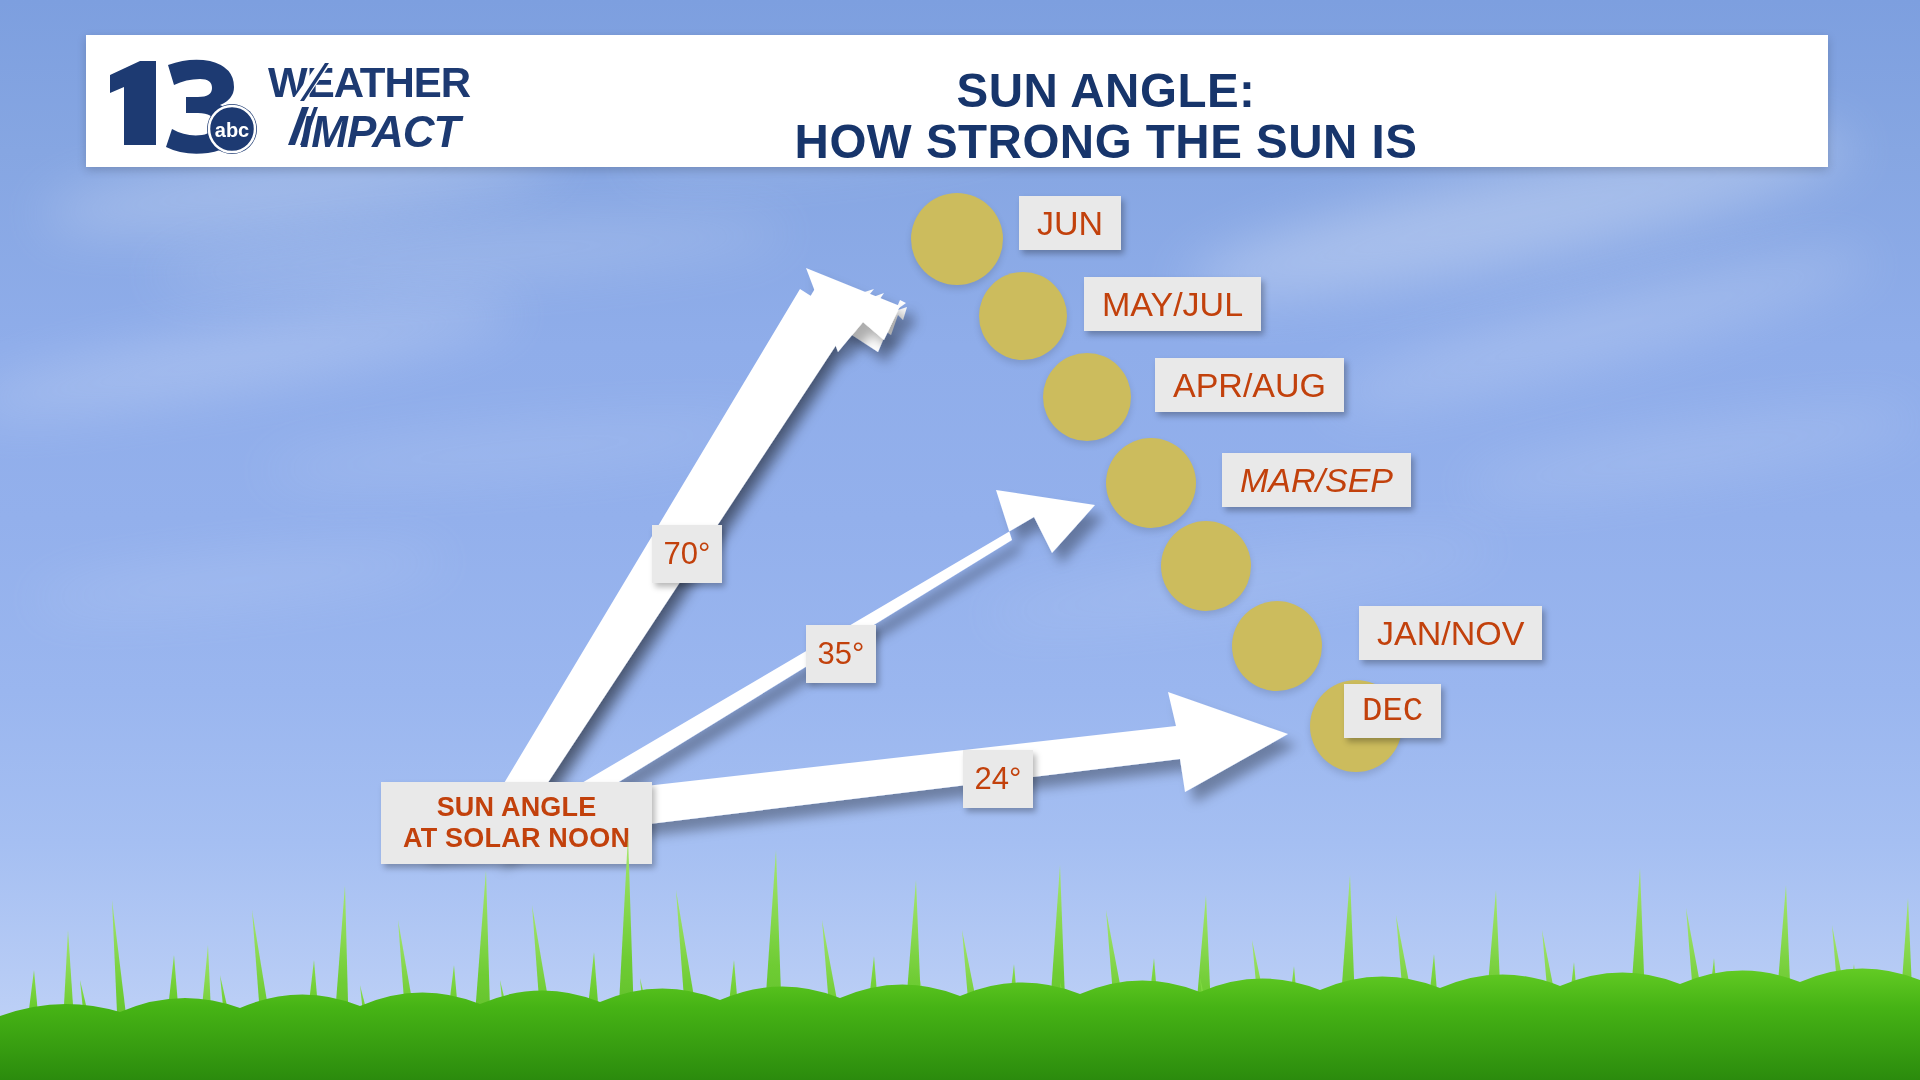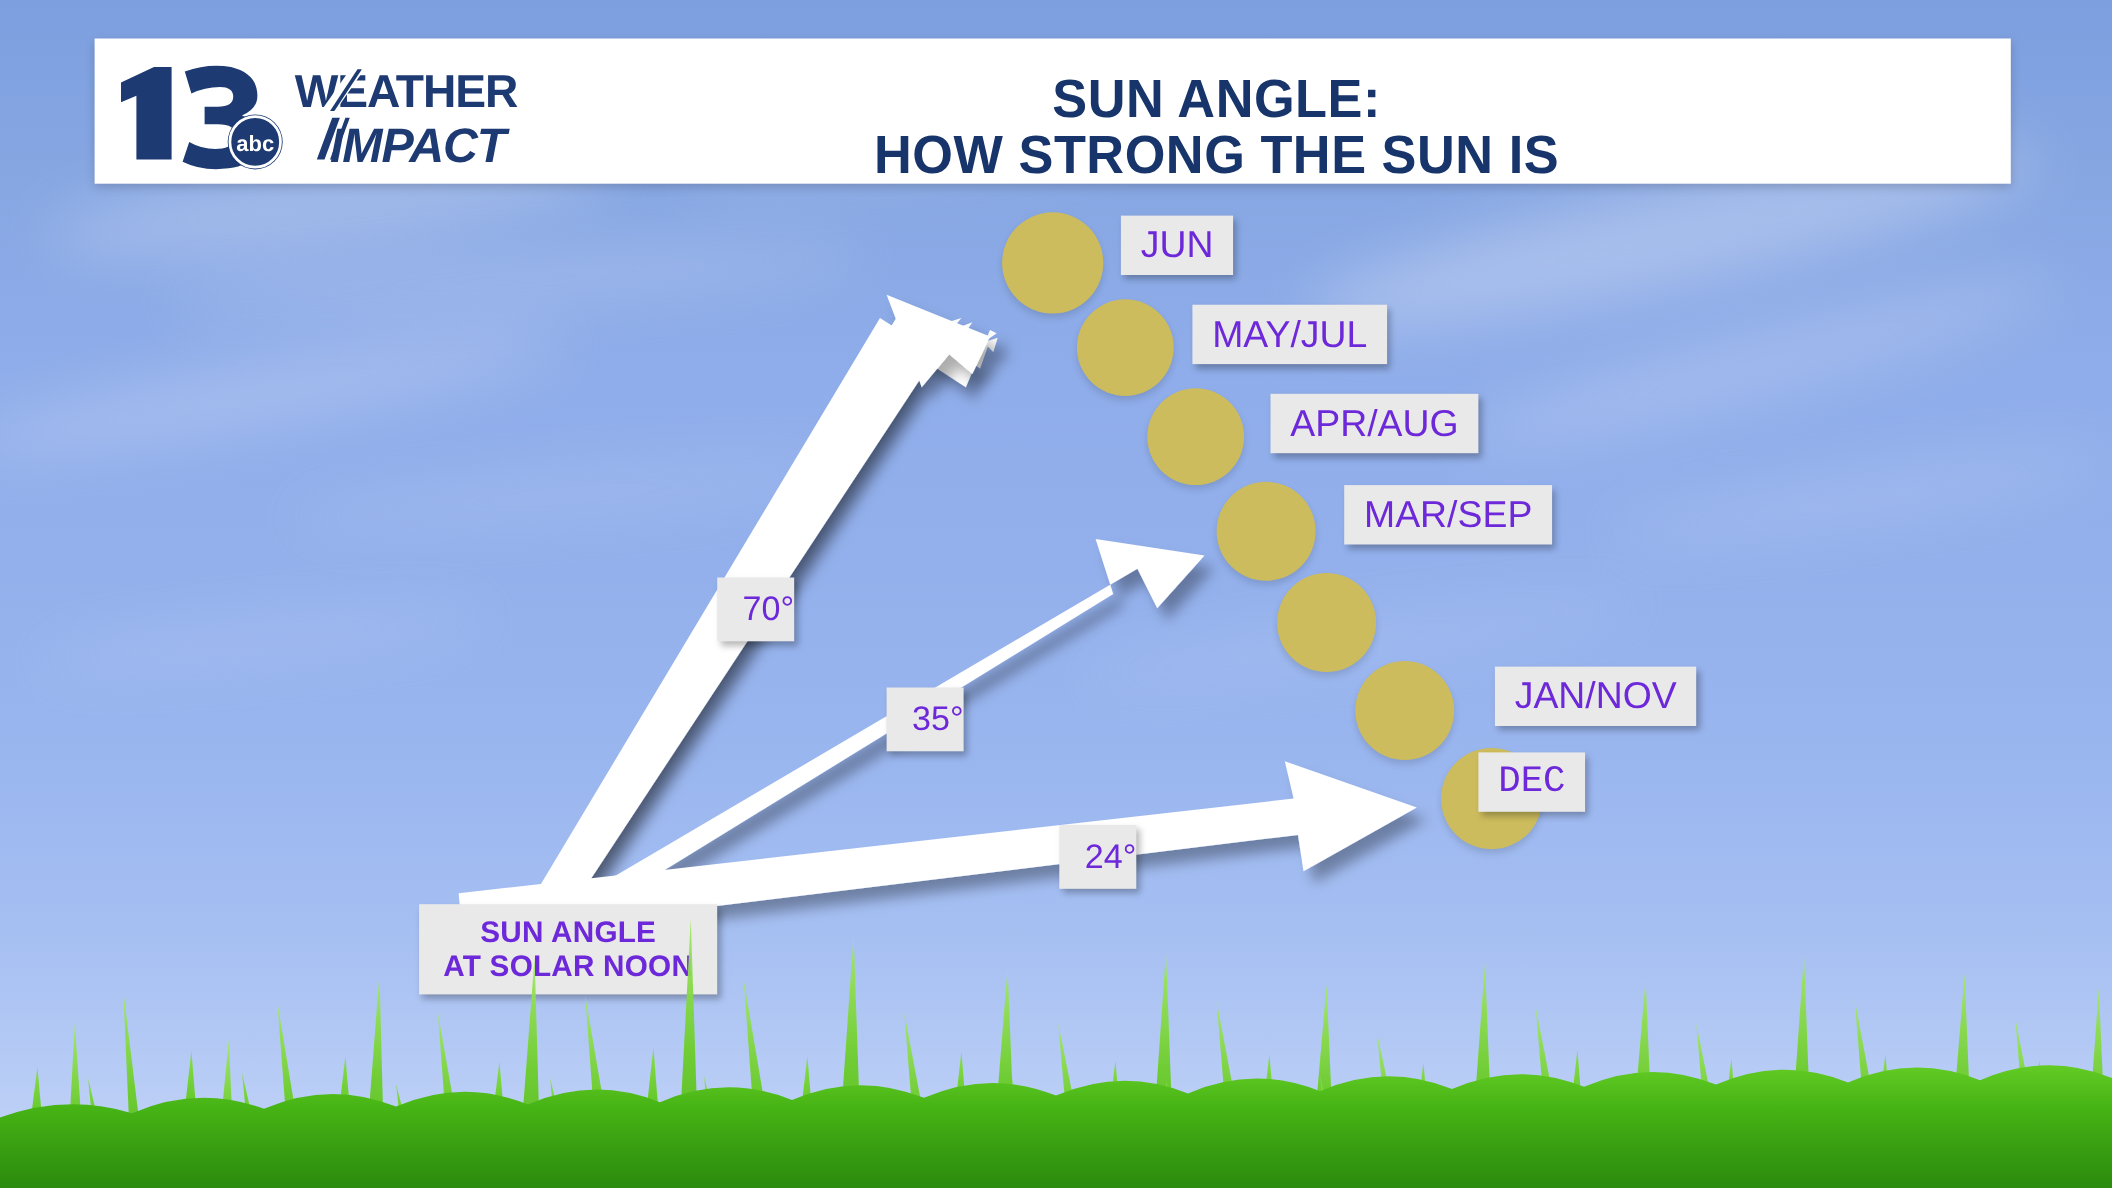--- a/index.html
+++ b/index.html
@@ -62,33 +62,32 @@
   }
 
   
   .arrows{position:absolute;left:0;top:0;width:1920px;height:1080px;}
   .arrows svg{display:block;width:1920px;height:1080px;}
 
   
   .chip{
     position:absolute;
     background:#e9e9e9;
-    color:#6d28d9;
+    color:#c2410c;
     font-family:"Liberation Sans",sans-serif;
-    display:flex;align-items:center;justify-content:flex-end;
+    display:flex;align-items:center;justify-content:center;
     box-shadow:3px 4px 6px rgba(0,0,0,.28);
     white-space:nowrap;
   }
   .month-chip{font-size:34px;height:54px;padding:0 18px;}
   .angle-chip{font-size:31px;height:58px;width:70px;}
   .noon-chip{
     font-size:27px;font-weight:bold;line-height:31px;text-align:center;
     padding:10px 22px;letter-spacing:.2px;
     flex-direction:column;
-    margin-top:40px;
   }
 </style>
 </head>
 <body>
 
 <div id="stage">
 
   <div class="sky">
     <div class="cloudwisp w1"></div>
     <div class="cloudwisp w2"></div>
@@ -150,21 +149,21 @@
 
   <div class="chip month-chip" style="left:1019px;top:196px;">
     <span>JUN</span>
   </div>
   <div class="chip month-chip" style="left:1155px;top:358px;">
     <span>APR/AUG</span>
   </div>
   <div class="chip month-chip" style="left:1084px;top:277px;">
     <span>MAY/JUL</span>
   </div>
-  <div class="chip month-chip" style="left:1222px;top:441px;">
+  <div class="chip month-chip" style="left:1222px;top:453px;font-style:italic;">
     <span>MAR/SEP</span>
   </div>
   <div class="chip month-chip" style="left:1359px;top:606px;">
     <span>JAN/NOV</span>
   </div>
   <div class="chip month-chip" style="left:1344px;top:684px;font-family:Liberation Mono, monospace;">
     <span>DEC</span>
   </div>
 
   <div class="chip noon-chip" style="left:381px;top:782px;">

